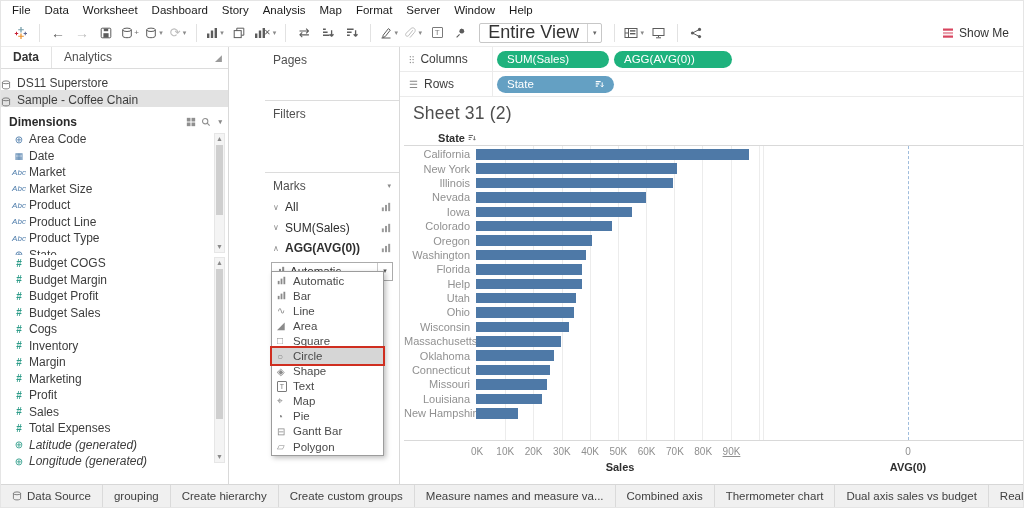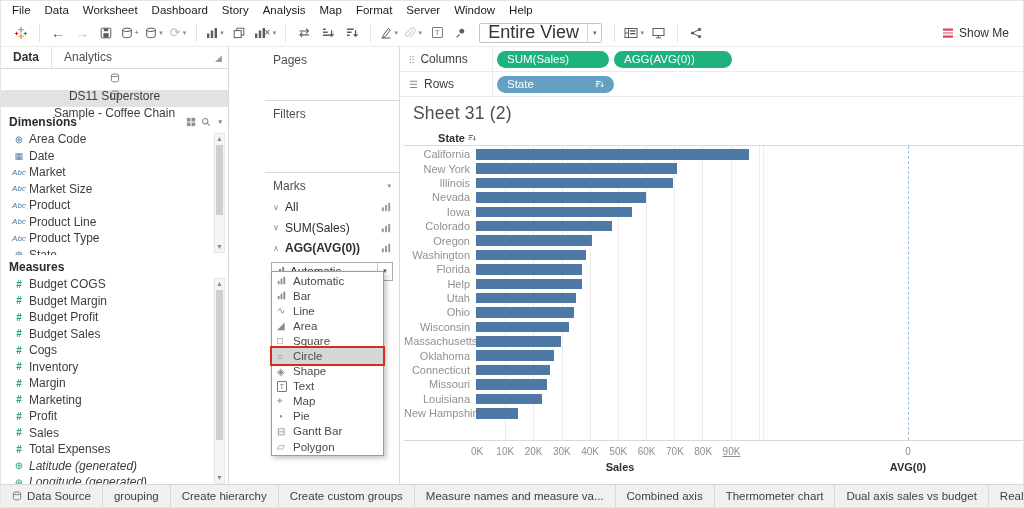--- a/index.html
+++ b/index.html
@@ -26,21 +26,21 @@
   .showme { margin-left:auto; display:flex; align-items:center; gap:5px; font-size:12px; color:#333; padding-right:6px; }
   
   .main { position:absolute; top:46px; bottom:23px; left:0; right:0; display:flex; }
   
   .datapane { width:228px; border-right:1px solid #d9d9d9; position:relative; background:#fff; overflow:hidden; }
   .pane-tabs { height:22px; display:flex; align-items:center; border-bottom:1px solid #dcdcdc; }
   .ptab { font-size:12px; padding:0 12px; line-height:21px; color:#333; }
   .ptab.active { font-weight:bold; }
   .ptab.alt { border-left:1px solid #e3e3e3; color:#4f4f4f; flex:1; }
   .pane-pin { color:#9a9a9a; font-size:9px; padding-right:6px; }
-  .src-row { display:flex; align-items:center; gap:6px; height:17px; font-size:12px; color:#3d3d3d;flex-direction:column; }
+  .src-row { display:flex; align-items:flex-end; gap:6px; height:17px; font-size:12px; color:#3d3d3d; }
   .src-row.selected { background:#e2e2e2; }
   .db-ic { color:#6a6a6a; }
   .sect-hdr { display:flex; align-items:center; height:19px; padding:0 6px 0 8px; font-size:12px; font-weight:bold; color:#2b2b2b; margin-top:5px; }
   .sect-hdr .tools { margin-left:auto; display:flex; align-items:center; gap:5px; color:#8f8f8f; }
   .fieldlist { position:relative; }
   .frow { display:flex; align-items:center; height:16.5px; padding-left:8px; font-size:12px; color:#3d3d3d; }
   .frow .fic { width:20px; text-align:center; font-size:10px; flex:none; }
   .fic.globe { color:#4f7dab; }
   .fic.cal { color:#4f7dab; font-size:9px; }
   .fic.abc { color:#4f7dab; font-size:8px; font-style:italic; }
@@ -375,23 +375,20 @@
           <div class="frow">
             <span class="fic globe">⊕</span>
             <span class="flabel">State</span>
           </div>
           <div class="scroll" style="top:2px;height:120px">
           <span class="arr" style="top:0">▲</span>
           <span class="thumb" style="top:11px;height:70px"></span>
           <span class="arr" style="bottom:0">▼</span>
         </div>
       </div>
-      <div class="sect-hdr" style="margin-top:2px">
-        <span>Measures</span>
-      </div>
       <div class="fieldlist" id="measlist" style="height:215px;overflow:hidden">
         <div class="frow">
             <span class="fic hash">#</span>
             <span class="flabel">Budget COGS</span>
           </div>
           <div class="frow">
             <span class="fic hash">#</span>
             <span class="flabel">Budget Margin</span>
           </div>
           <div class="frow">

